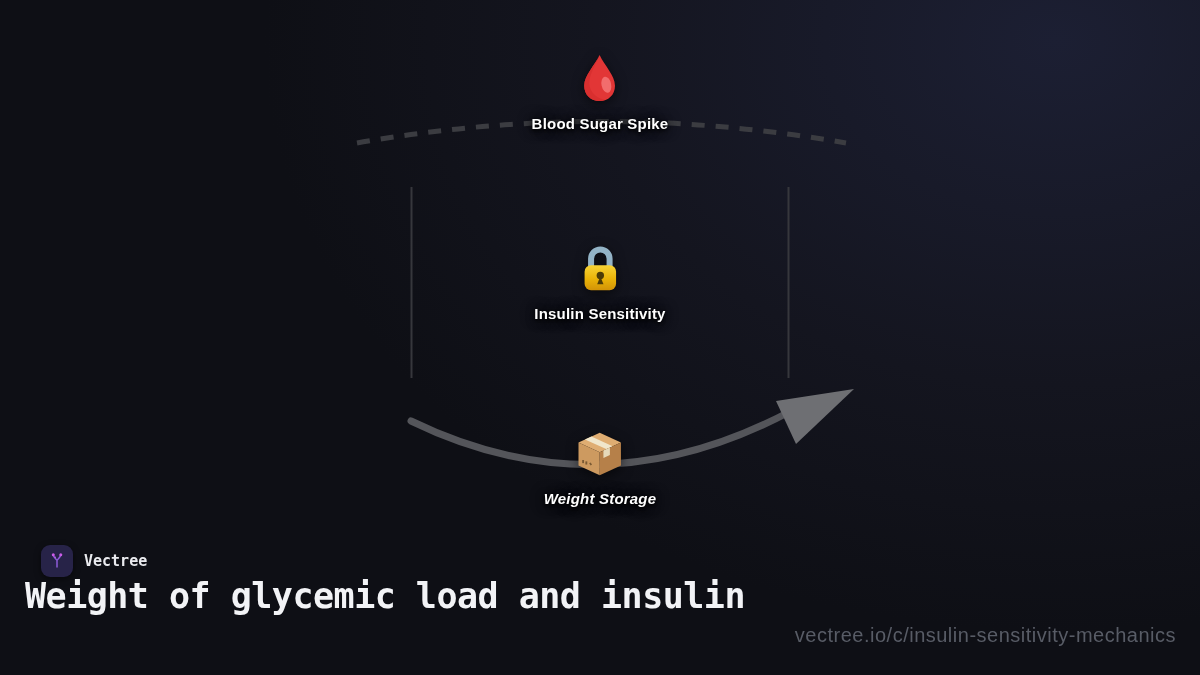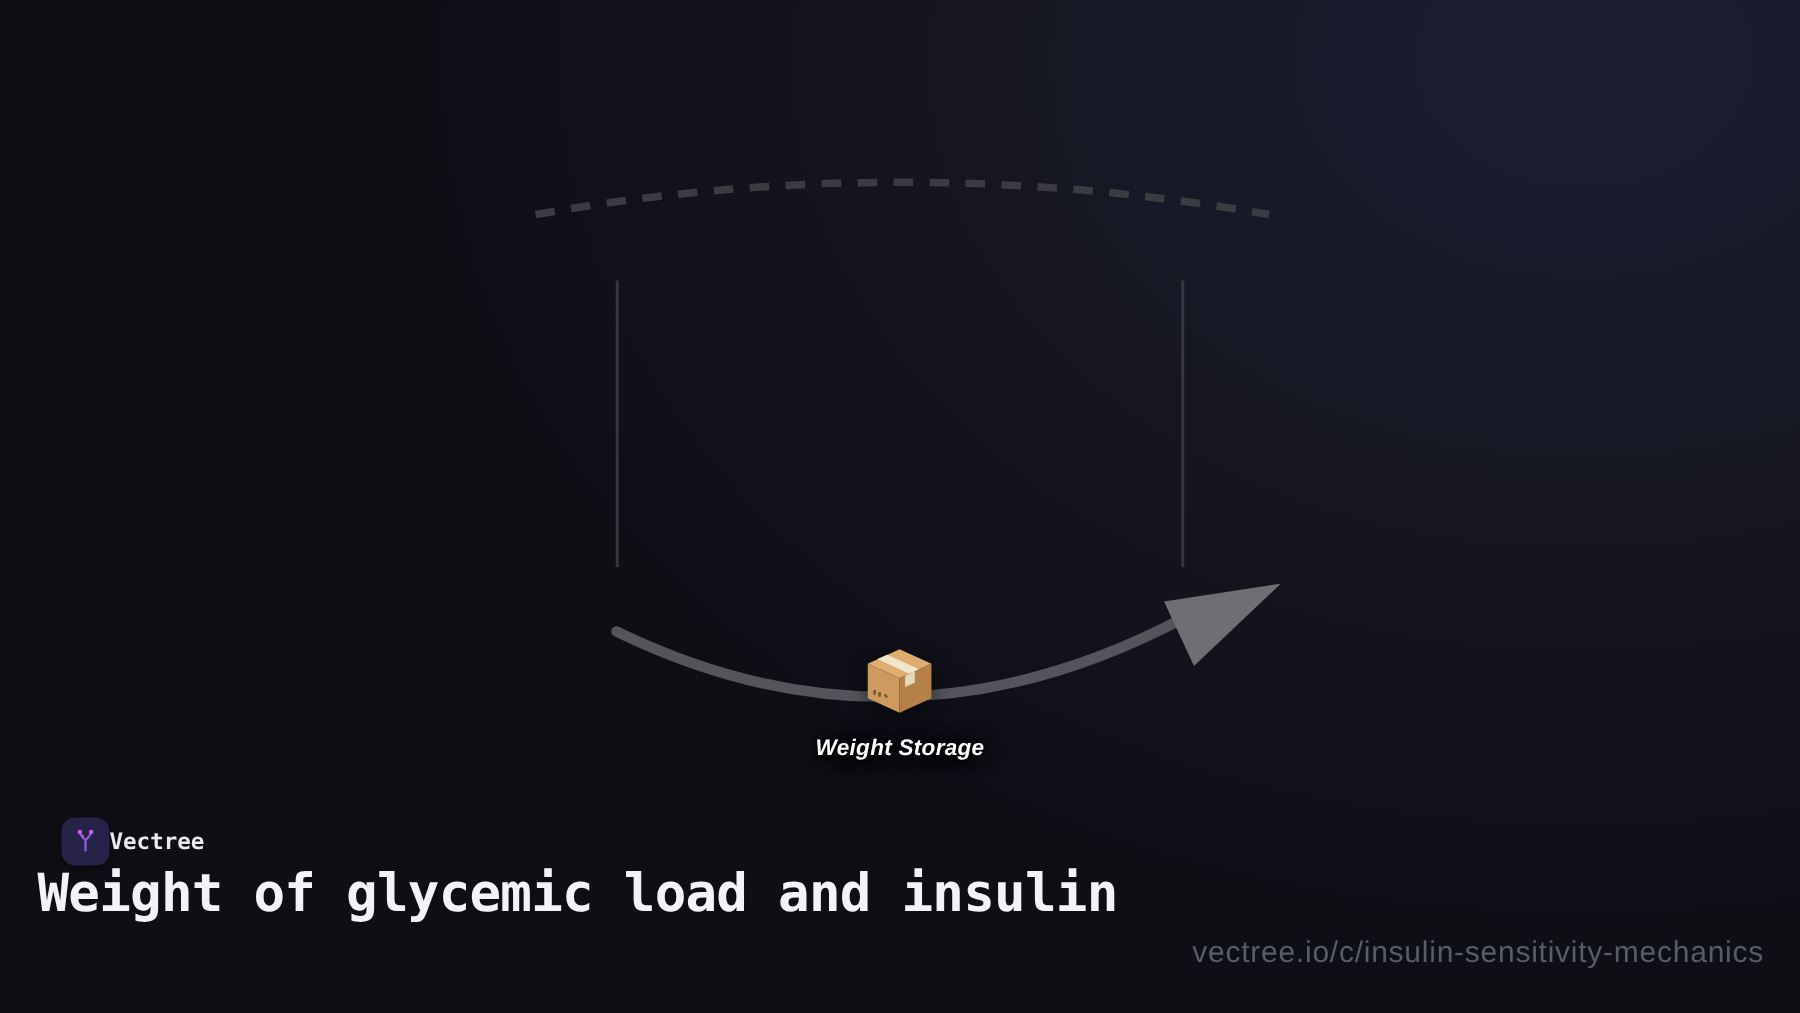--- a/index.html
+++ b/index.html
@@ -11,21 +11,21 @@
   }
   svg.connectors{position:absolute;left:0;top:0;z-index:1;}
   .node{position:absolute;z-index:2;display:flex;flex-direction:column;align-items:center;transform:translateX(-50%);}
   .node .icon{filter:drop-shadow(0 3px 6px rgba(0,0,0,.55));}
   .node .label{
     margin-top:12px;font-size:15px;font-weight:700;color:#ffffff;white-space:nowrap;
     letter-spacing:.2px;
     text-shadow:0 1px 3px rgba(0,0,0,.95),0 2px 8px rgba(0,0,0,.85),0 0 14px rgba(0,0,0,.8);
   }
   .footer{position:absolute;left:0;right:0;bottom:0;z-index:3;}
-  .brand-row{position:absolute;left:25px;top:-130px;display:flex;align-items:center;padding-left:16px;}
+  .brand-row{position:absolute;left:25px;top:-130px;display:flex;align-items:center;gap:11px;padding-left:16px;}
   .logo{
     width:32px;height:32px;border-radius:9px;background:#272348;
     display:flex;align-items:center;justify-content:center;
     box-shadow:0 2px 6px rgba(0,0,0,.5);
   }
   .brand-name{
     font-family:"DejaVu Sans Mono", monospace;font-weight:700;font-size:15px;color:#e9eaee;
   }
   .title{
     position:absolute;left:25px;top:-95px;margin:0;
@@ -46,22 +46,46 @@
 
   <svg class="connectors" width="1200" height="675" viewBox="0 0 1200 675">
     <path d="M 357 143 Q 600 100 846 143" fill="none" stroke="#3b3c41" stroke-width="5" stroke-dasharray="13 11"></path>
     <line x1="411.5" y1="187" x2="411.5" y2="378" stroke="#36373c" stroke-width="2"></line>
     <line x1="788.5" y1="187" x2="788.5" y2="378" stroke="#36373c" stroke-width="2"></line>
     <path d="M 411 421 Q 600 513 791 411" fill="none" stroke="#54555a" stroke-width="7" stroke-linecap="round"></path>
     <polygon points="854,389 776,401 796,444" fill="#6e6f73"></polygon>
   </svg>
 
 
+  <div class="node" style="left:600px;top:53px;">
+    <svg class="icon" width="40" height="50" viewBox="0 0 40 52">
+      <path d="M20 2 C15 13 4 23 4 34 C4 43.5 11 50 20 50 C29 50 36 43.5 36 34 C36 23 25 13 20 2 Z" fill="#e23636"></path>
+      <path d="M20 2 C15 13 4 23 4 34 C4 43.5 11 50 20 50 C22 50 24 49.6 25.7 48.9 C14 46 8 38 9.5 28 C11 20 16 11 20 2 Z" fill="#d92f2f"></path>
+      <ellipse cx="27" cy="33" rx="5" ry="8.5" fill="#f26d6d" transform="rotate(-12 27 33)"></ellipse>
+    </svg>
+    <div class="label">Blood Sugar Spike</div>
+  </div>
 
 
+  <div class="node" style="left:600px;top:243px;">
+    <svg class="icon" width="46" height="50" viewBox="0 0 48 54">
+      <defs>
+        <linearGradient id="lockBody" x1="0" y1="0" x2="0" y2="1">
+          <stop offset="0" stop-color="#f8d335"></stop>
+          <stop offset="0.55" stop-color="#eab308"></stop>
+          <stop offset="1" stop-color="#d29307"></stop>
+        </linearGradient>
+      </defs>
+      <path d="M14 27 V17 a10 10 0 0 1 20 0 V27" fill="none" stroke="#93b3c6" stroke-width="6.5" stroke-linecap="round"></path>
+      <rect x="7" y="24" width="34" height="27" rx="7" fill="url(#lockBody)"></rect>
+      <circle cx="24" cy="35" r="4" fill="#4d3c07"></circle>
+      <path d="M24 36 l-3.4 8.5 h6.8 Z" fill="#4d3c07"></path>
+    </svg>
+    <div class="label">Insulin Sensitivity</div>
+  </div>
 
   <div class="node" style="left:600px;top:430px;font-style:italic;">
     <svg class="icon" width="50" height="48" viewBox="0 0 52 52">
       <polygon points="26,3 49,13.5 26,24 3,13.5" fill="#dfad72"></polygon>
       <polygon points="17,7 40,17.5 33,20.7 10,10.2" fill="#f0e6cb"></polygon>
       <polygon points="3,13.5 26,24 26,49 3,38.5" fill="#cd9a60"></polygon>
       <polygon points="49,13.5 26,24 26,49 49,38.5" fill="#b68049"></polygon>
       <polygon points="30,22.2 37,19 37,27.2 30,30.4" fill="#e6d9ba"></polygon>
       <rect x="7" y="32.5" width="2" height="3.4" fill="#7a5a34"></rect>
       <rect x="10.5" y="34" width="2" height="3.4" fill="#7a5a34"></rect>

